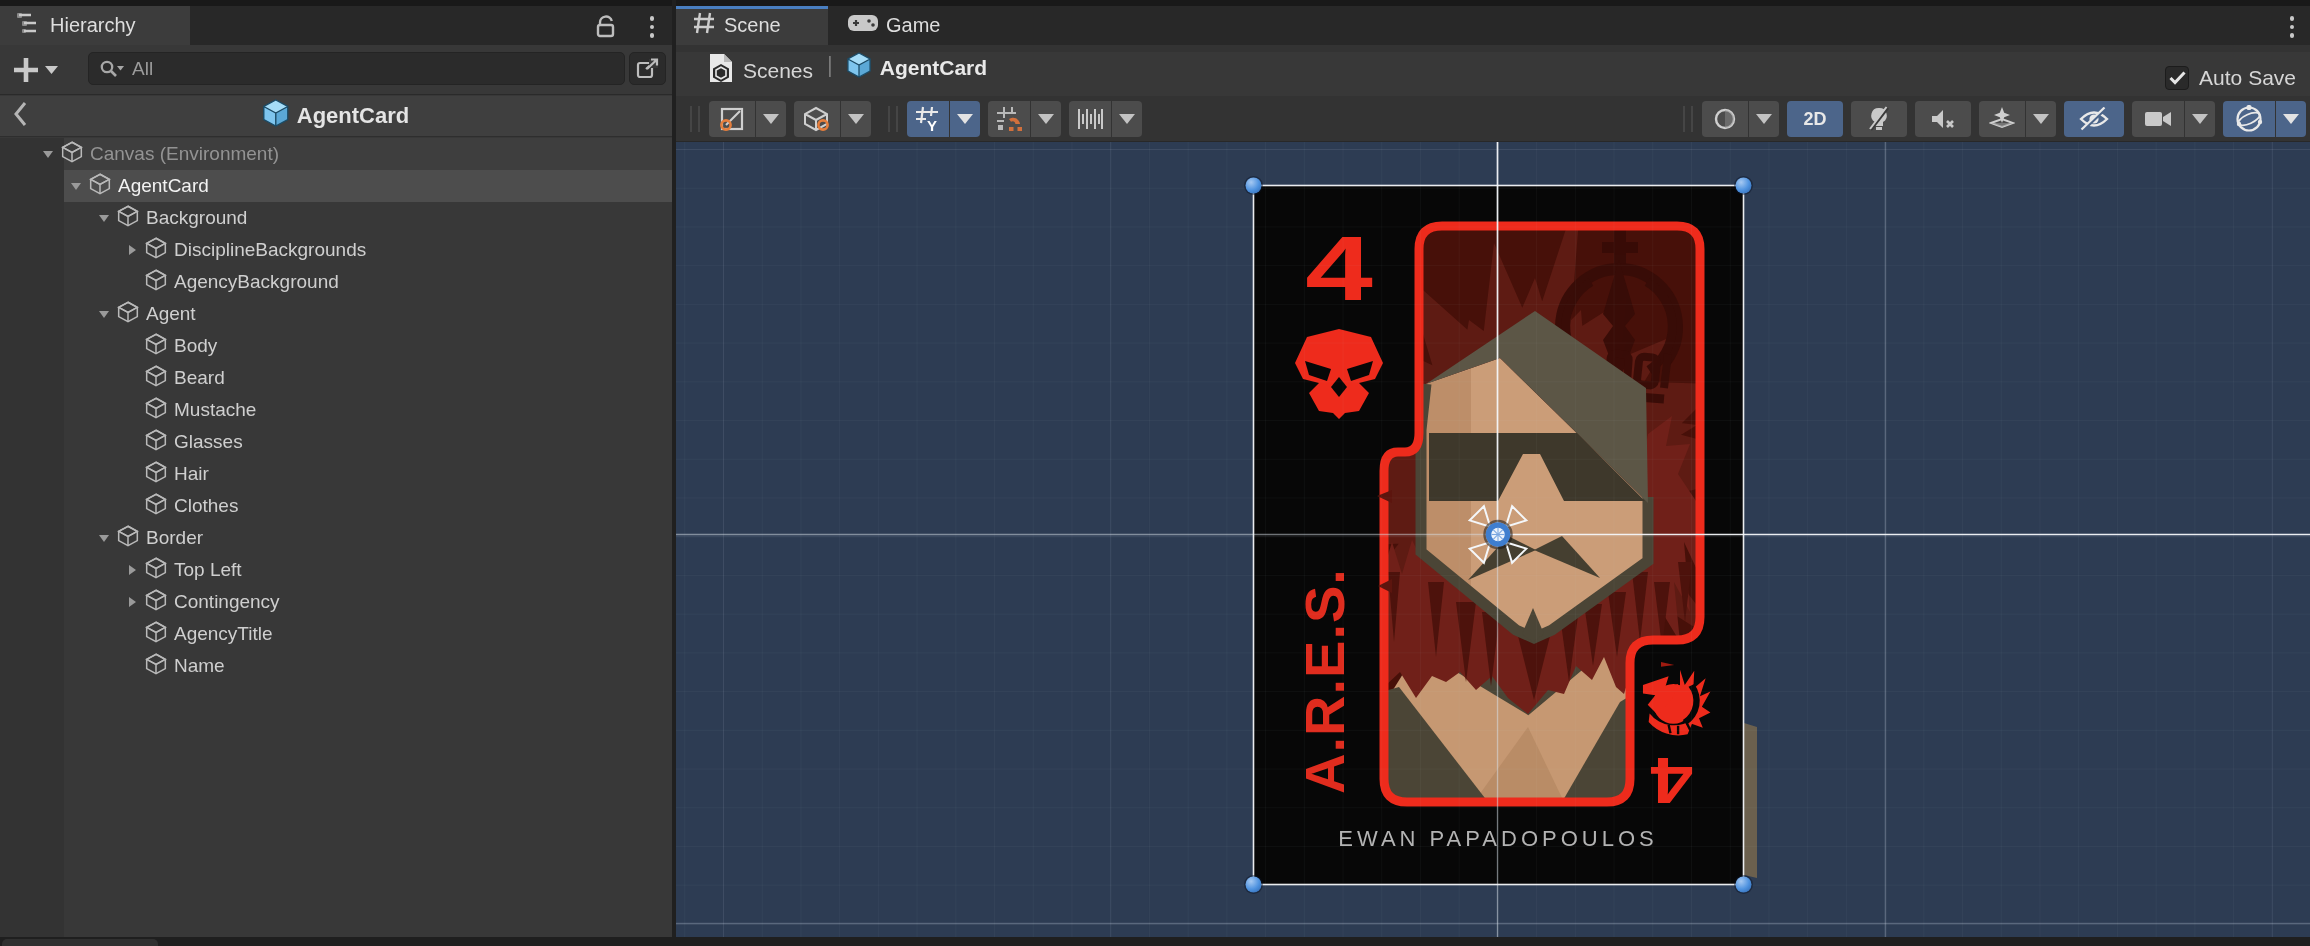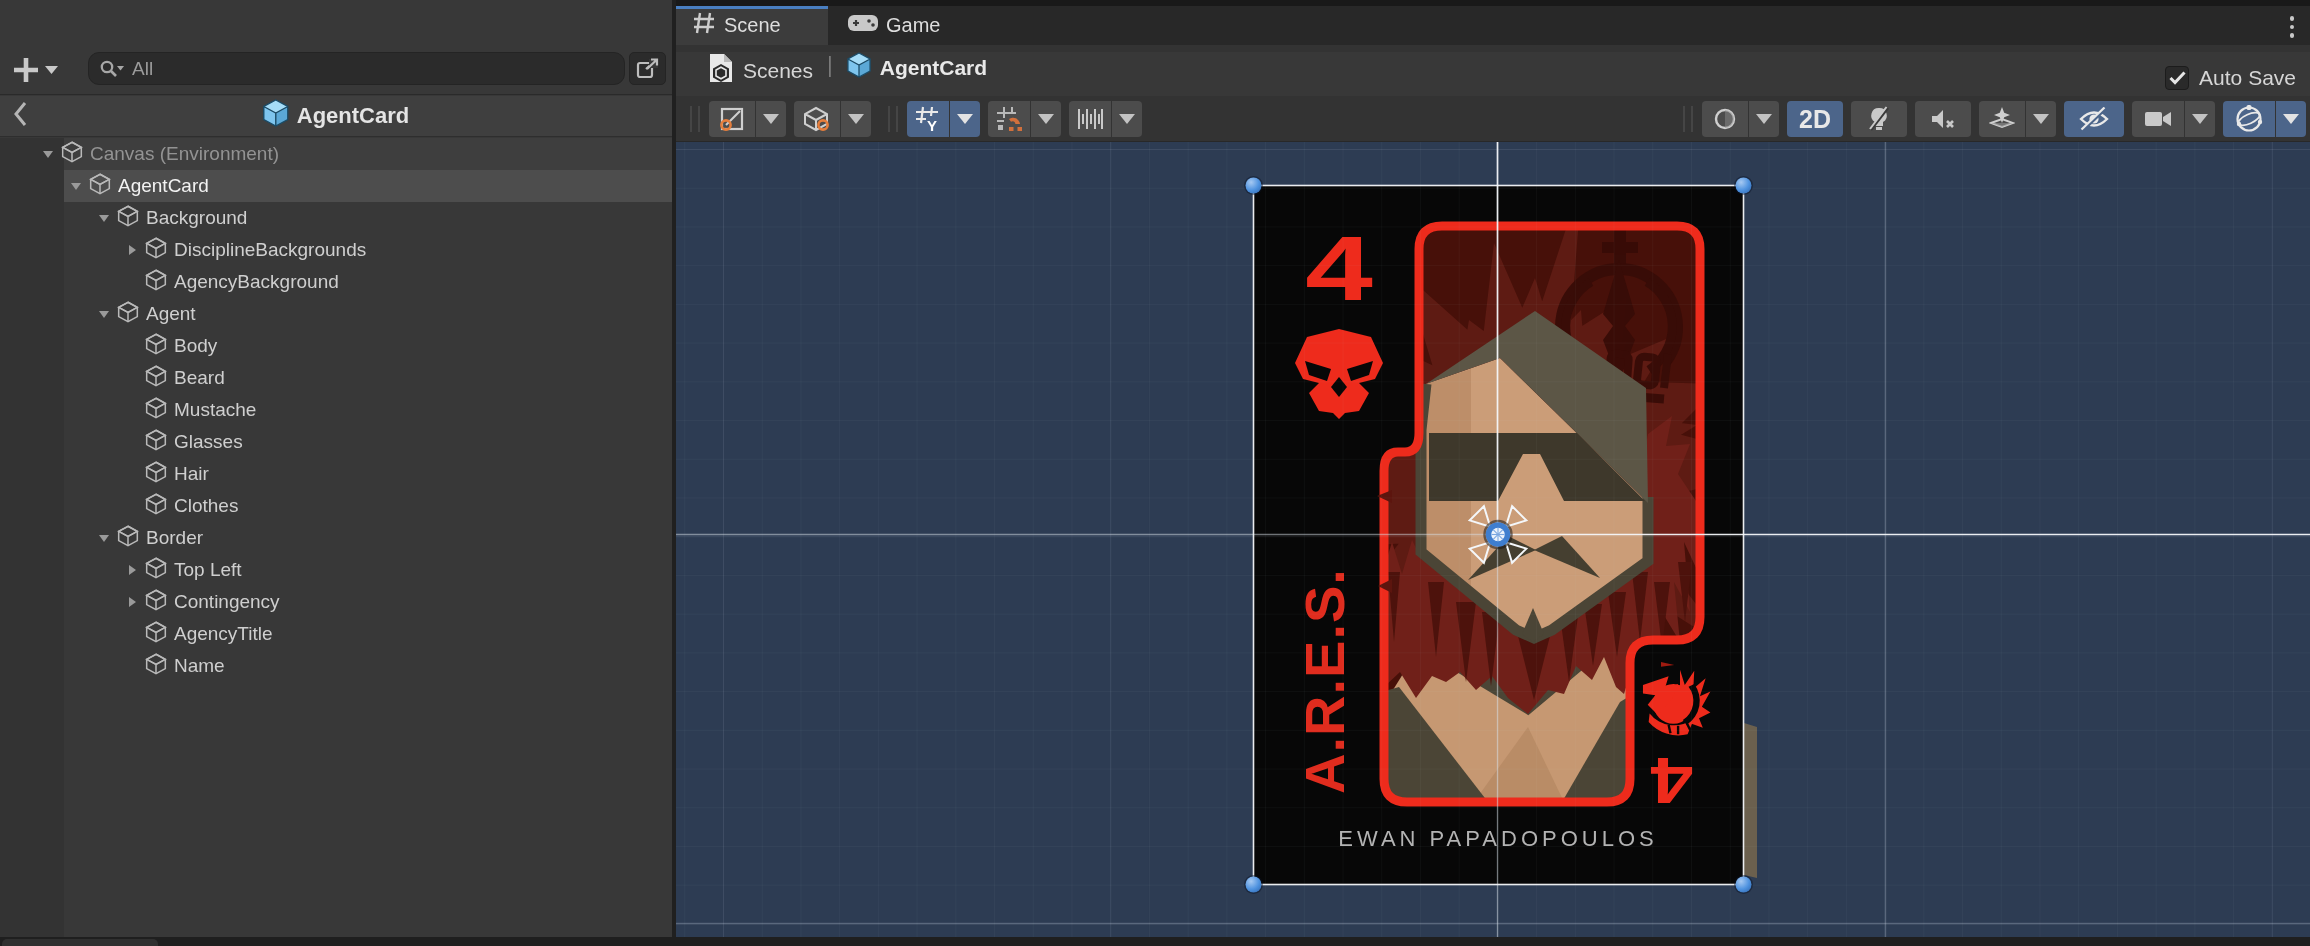--- a/index.html
+++ b/index.html
@@ -7,21 +7,21 @@
   #stage{position:relative;width:2310px;height:946px;overflow:hidden;background:#191919;}
   
   #left-panel{position:absolute;left:0;top:0;width:672px;height:937px;background:#383838;}
   .tabbar{position:absolute;left:0;top:0;width:100%;height:45px;background:#282828;border-top:6px solid #191919;}
   .tab{position:absolute;top:0;height:39px;display:flex;align-items:center;gap:8px;padding:0 16px;color:#dedede;font-size:20px;}
   .tab.active{background:#3c3c3c;}
   .tab .accent{position:absolute;left:0;top:0;width:100%;height:3px;background:#4a7fc1;display:none;}
   .kebab{display:flex;flex-direction:column;gap:4px;align-items:center;}
   .kebab i{width:4.5px;height:4.5px;border-radius:50%;background:#c8c8c8;display:block;}
   #hier-toolbar{position:absolute;left:0;top:45px;width:100%;height:50px;background:#383838;border-bottom:1px solid #2a2a2a;}
-  #hier-search{position:absolute;left:88px;top:7px;width:537px;height:33px;background:#2b2b2b;border:1px solid #242424;border-radius:11px;display:flex;align-items:center;color:#9b9b9b;font-size:19px;}
+  #hier-search{position:absolute;left:88px;top:7px;width:537px;height:33px;background:#2b2b2b;border:1px solid #242424;border-radius:5px;display:flex;align-items:center;color:#9b9b9b;font-size:19px;}
   #hier-pick{position:absolute;left:629px;top:7px;width:37px;height:33px;background:#2b2b2b;border:1px solid #242424;border-radius:5px;display:flex;align-items:center;justify-content:center;}
   #prefab-header{position:absolute;left:0;top:96px;width:100%;height:41px;background:#3f3f3f;border-bottom:1px solid #2e2e2e;display:flex;align-items:center;}
   #prefab-title{position:absolute;left:50%;transform:translateX(-50%);display:flex;align-items:center;gap:8px;color:#e4e4e4;font-weight:bold;font-size:22px;}
   #tree{position:absolute;left:0;top:138px;width:100%;height:799px;background:#383838;}
   #tree .gutter{position:absolute;left:0;top:0;width:64px;height:100%;background:#333333;}
   .trow{position:absolute;left:0;width:100%;height:32px;display:flex;align-items:center;}
   .trow .hl{position:absolute;left:64px;right:0;top:0;bottom:0;}
   .trow.selected .hl{background:#4d4d4d;}
   .trow.envrow .hl{background:#3e3e3e;}
   .trow .twist{position:relative;width:14px;height:14px;flex:none;margin-right:6px;}
@@ -44,27 +44,51 @@
   .tbtn.blue{background:#4c658a;}
   .tbtn.main{border-radius:4px 0 0 4px;}
   .tbtn.solo{border-radius:4px;}
   .tbtn.caret{border-radius:0 4px 4px 0;margin-left:1px;}
   .caret-glyph{width:0;height:0;border-left:8px solid transparent;border-right:8px solid transparent;border-top:10px solid #c3c3c3;}
   .grip{width:10px;height:26px;margin-top:5px;border-left:2px solid #454545;border-right:2px solid #454545;}
   #viewport{position:absolute;left:0;top:142px;width:1634px;height:795px;background:#2d3c53;}
   #viewport svg{position:absolute;left:0;top:0;}
   #bottom-strip{position:absolute;left:0;top:937px;width:2310px;height:9px;background:#1f1f1f;}
   #bottom-strip .mini-tab{position:absolute;left:2px;top:2px;width:156px;height:7px;background:#303030;border-radius:5px 5px 0 0;}
-  .txt2d{color:#e8e8e8;font-weight:bold;font-size:25px;}
+  .txt2d{color:#e8e8e8;font-weight:bold;font-size:18px;}
 </style>
 </head>
 <body>
 
 <div id="stage">
   <div id="left-panel">
+    <div class="tabbar">
+      <div class="tab active" style="left:0;width:190px;">
+        <span><svg width="26" height="22" viewBox="0 0 26 22">
+              <g stroke="#c9c9c9" stroke-width="2.6" fill="none">
+                <path d="M3 3h12M8 11h12M8 19h12"></path>
+              </g>
+              <g fill="#c9c9c9">
+                <rect x="1" y="1" width="5" height="5" rx="1" opacity="0.55"></rect>
+                <rect x="6" y="9" width="5" height="5" rx="1" opacity="0.55"></rect>
+                <rect x="6" y="17" width="4" height="4" rx="1" opacity="0.55"></rect>
+              </g>
+            </svg></span>
+        <span class="lbl">Hierarchy</span>
+      </div>
+      <span style="position:absolute;right:55px;top:9px;"><svg width="22" height="24" viewBox="0 0 22 24">
+            <path d="M5 10 V7.5 a6 6 0 0 1 11.8 -1.5" fill="none" stroke="#bdbdbd" stroke-width="2.4"></path>
+            <rect x="3" y="10" width="15" height="11" rx="2" fill="none" stroke="#bdbdbd" stroke-width="2.4"></rect>
+          </svg></span>
+      <span class="kebab" style="position:absolute;right:18px;top:10px;">
+          <i></i>
+          <i></i>
+          <i></i>
+        </span>
+    </div>
     <div id="hier-toolbar">
       <span style="position:absolute;left:12px;top:11px;"><svg width="46" height="28" viewBox="0 0 46 28">
             <path d="M14 2v24M2 14h24" stroke="#c9c9c9" stroke-width="4.6"></path>
             <path d="M33 10 h13 l-6.5 8 z" fill="#c9c9c9"></path>
           </svg></span>
       <div id="hier-search">
         <span style="margin:0 8px 0 9px;display:flex;">
             <svg width="26" height="22" viewBox="0 0 26 22">
               <circle cx="9" cy="9" r="5.2" fill="none" stroke="#a7a7a7" stroke-width="2.3"></circle>
               <path d="M13 13 l5 5" stroke="#a7a7a7" stroke-width="2.6"></path>

